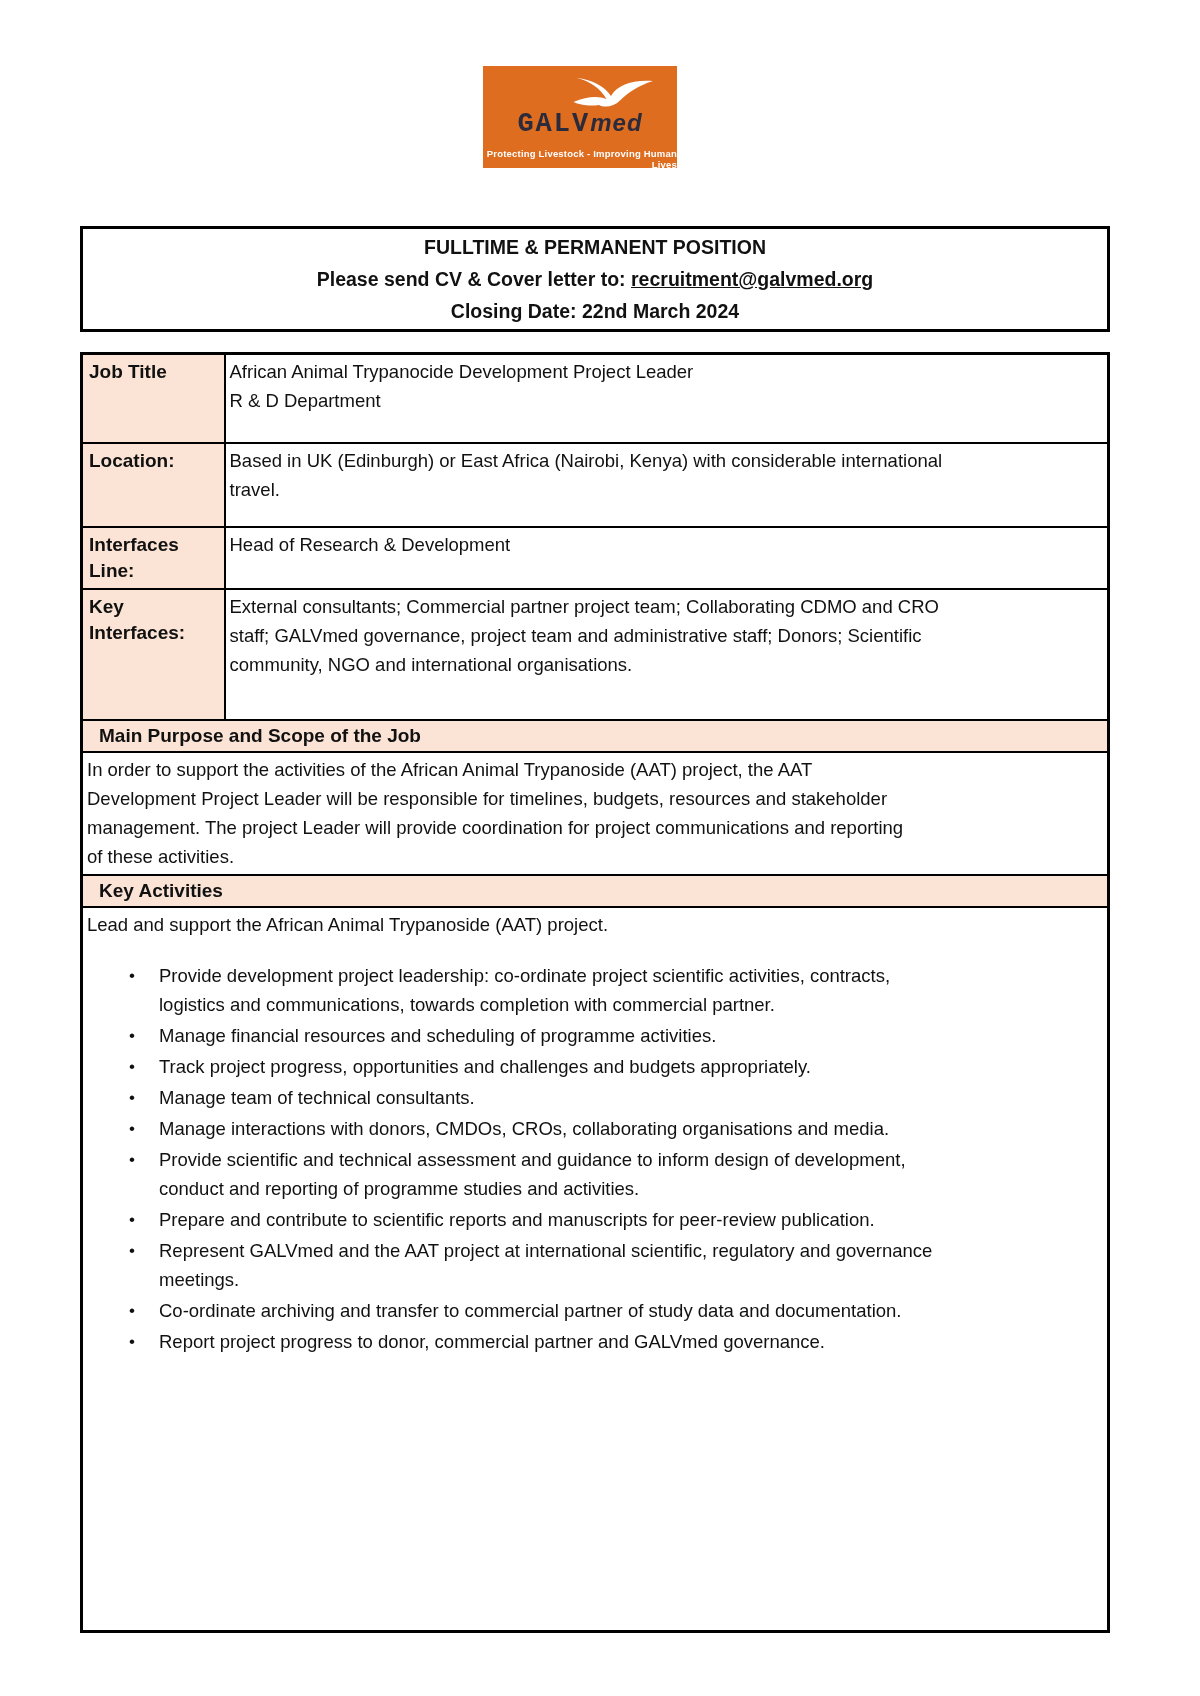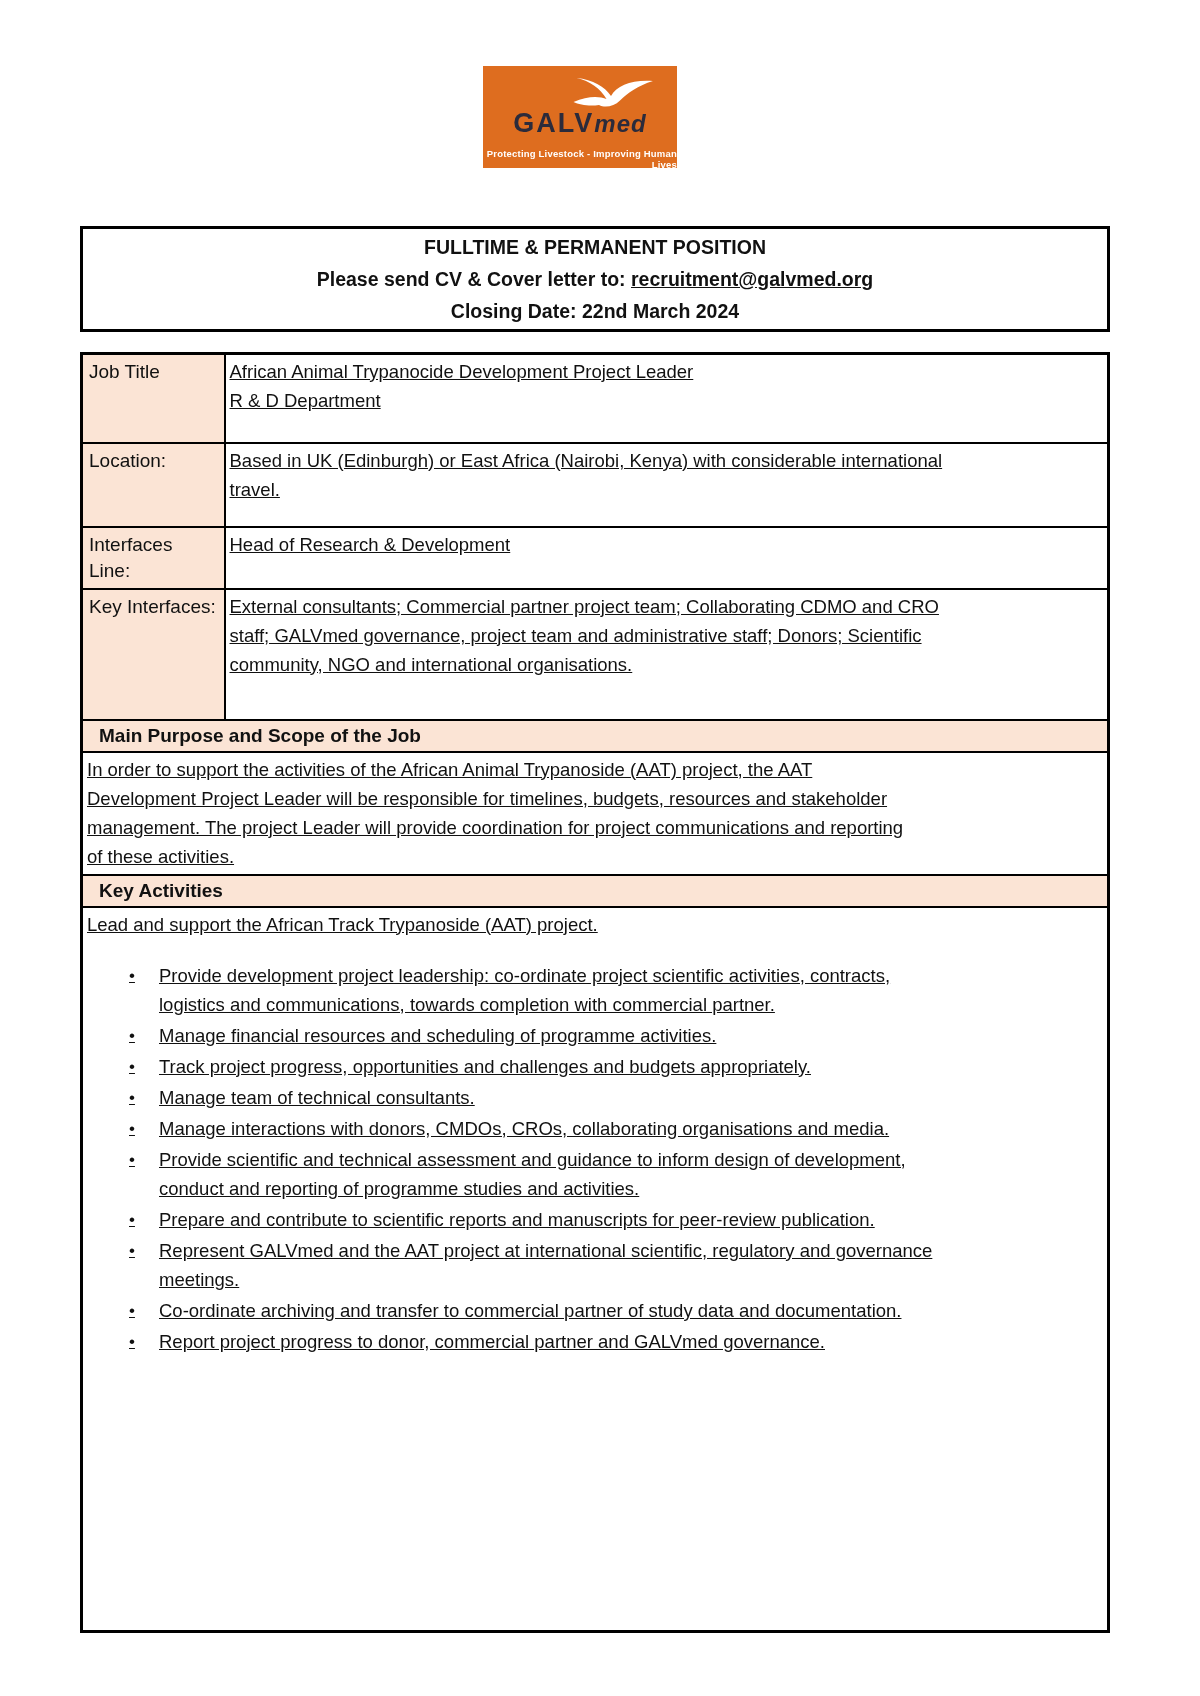--- a/index.html
+++ b/index.html
@@ -10,39 +10,39 @@
   }
   html,body{margin:0;padding:0;background:#ffffff;}
   .page{
     position:relative;width:1200px;height:1696px;background:#ffffff;
     font-family:"Liberation Sans",sans-serif;color:var(--ink);overflow:hidden;
   }
   
   .logo{position:absolute;left:483px;top:66px;width:194px;height:102px;background:var(--orange);}
   .bird{position:absolute;top:7px;left:86px;width:90px;height:46px;}
   .brand{position:absolute;top:42px;left:0;width:100%;text-align:center;color:var(--logoText);font-weight:bold;line-height:30px;white-space:nowrap;}
-  .brand .galv{font-size:27px;letter-spacing:2px;}
+  .brand .galv{font-size:27px;letter-spacing:2px;font-family:Liberation Mono, monospace;}
   .brand .med{font-size:24px;font-style:italic;letter-spacing:1px;}
   .tagline{position:absolute;top:82px;left:0;width:100%;text-align:right;color:#ffffff;font-size:9.5px;letter-spacing:0.2px;font-weight:bold;}
   
   .header-box{
     position:absolute;left:80px;top:226px;width:1030px;box-sizing:border-box;
     border:3px solid #000;text-align:center;font-weight:bold;font-size:19.5px;
     line-height:32px;padding:2px 10px;
   }
   .email{text-decoration:underline;color:inherit;cursor:pointer;}
   
   .job-table{
     position:absolute;left:80px;top:352px;width:1030px;
     border-collapse:collapse;table-layout:fixed;border:3px solid #000;
   }
   .job-table td{border:2px solid #000;vertical-align:top;box-sizing:border-box;}
   .c-label{width:143px;}
-  .lbl{background:var(--peach);font-weight:normal;font-size:19px;line-height:26px;padding:4px 6px;}
-  .val{font-size:18.5px;line-height:29px;padding:2px 8px 2px 4px;text-decoration:underline;}
+  .lbl{background:var(--peach);font-weight:bold;font-size:19px;line-height:26px;padding:4px 6px;}
+  .val{font-size:18.5px;line-height:29px;padding:2px 8px 2px 4px;}
   .pre{white-space:pre-line;}
   tr.r1{height:89px;} tr.r2{height:84px;} tr.r3{height:58px;} tr.r4{height:131px;}
   tr.hdr{height:32px;}
   tr.hdr td{background:var(--peach);font-weight:bold;font-size:19px;line-height:28px;padding:1px 6px 1px 16px;}
   tr.pb{height:123px;}
   tr.ka{height:725px;}
   .intro{font-size:18.5px;line-height:29px;}
   .activities{list-style:none;margin:22px 0 0 0;padding:0;}
   .activities li{display:flex;margin:0 0 2px 0;}
   .dot{width:14px;margin-left:42px;margin-right:16px;font-size:17px;line-height:29px;flex:none;}
@@ -100,21 +100,21 @@
       <td colspan="2" class="val pre">In order to support the activities of the African Animal Trypanoside (AAT) project, the AAT
 Development Project Leader will be responsible for timelines, budgets, resources and stakeholder
 management. The project Leader will provide coordination for project communications and reporting
 of these activities.</td>
     </tr>
     <tr class="hdr">
       <td colspan="2">Key Activities</td>
     </tr>
     <tr class="ka">
       <td colspan="2" class="val">
-        <div class="intro">Lead and support the African Track Trypanoside (AAT) project.</div>
+        <div class="intro">Lead and support the African Animal Trypanoside (AAT) project.</div>
         <ul class="activities">
           <li>
                 <span class="dot">•</span>
                 <span class="atext pre">Provide development project leadership: co-ordinate project scientific activities, contracts,
 logistics and communications, towards completion with commercial partner.</span>
               </li>
           <li>
                 <span class="dot">•</span>
                 <span class="atext pre">Manage financial resources and scheduling of programme activities.</span>
               </li>

